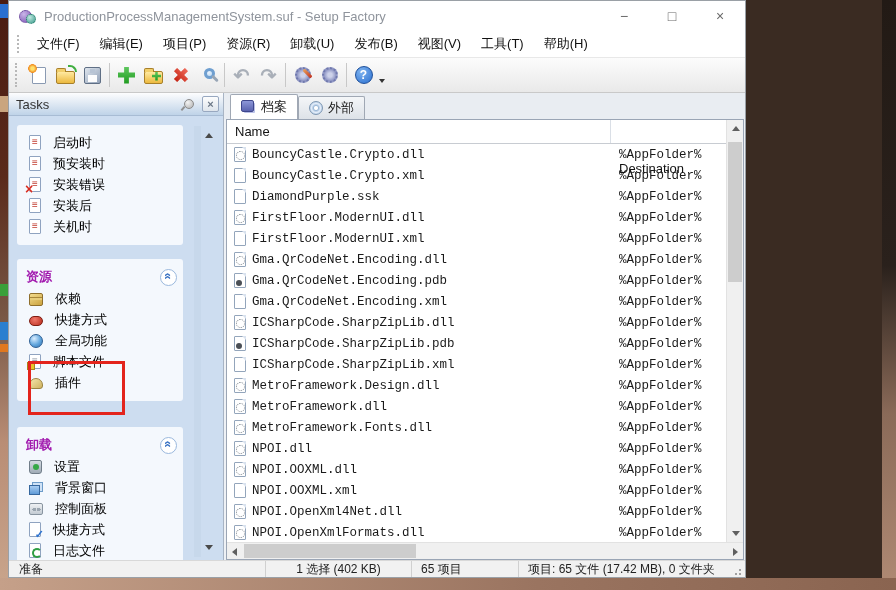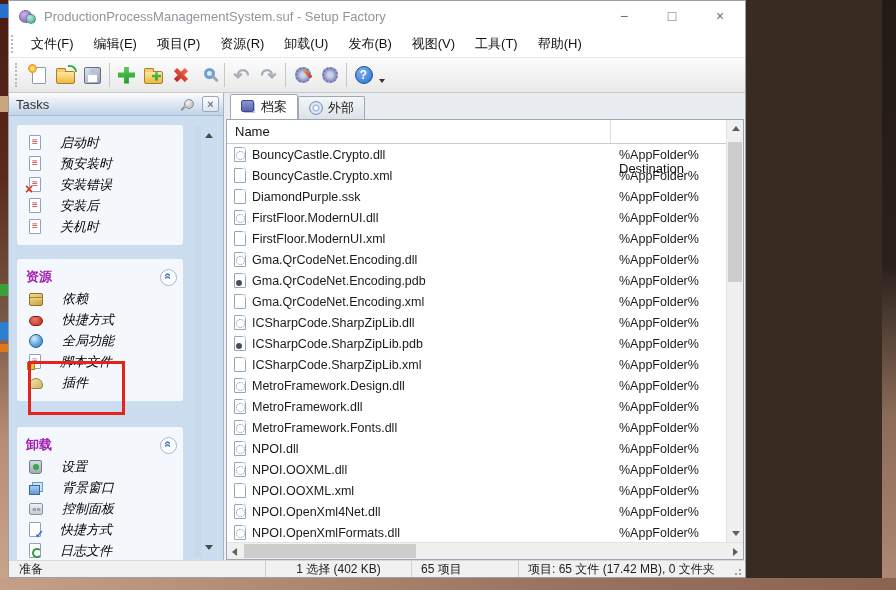--- a/index.html
+++ b/index.html
@@ -26,21 +26,21 @@
   .app-icon::before { content:""; position:absolute; left:0; top:2px; width:11px; height:11px; border-radius:50%;
     background:radial-gradient(circle at 35% 30%,#c9b6e8,#7a4fb0); border:1.5px dotted #5a3a8a; }
   .app-icon::after { content:""; position:absolute; right:0; bottom:0; width:8px; height:8px; border-radius:50%;
     background:radial-gradient(circle at 35% 30%,#bfe8e0,#3a9a8a); border:1.5px dotted #2a7a6a; }
   .title-text { margin-left:8px; color:#8f949c; font-size:13px; white-space:nowrap; overflow:hidden; }
   .win-controls { margin-left:auto; display:flex; align-items:center; gap:30px; padding-right:8px; }
   .wc { width:18px; height:18px; display:flex; align-items:center; justify-content:center;
     color:#6a6a6a; font-size:14px; background:none; border:none; cursor:default; }
 
   
-  .menubar { height:27px; display:flex; align-items:center; background:#fff; flex:none;
+  .menubar { height:27px; display:flex; align-items:center; background:#fff; padding-left:6px; flex:none;
     border-bottom:1px solid #e8e8e8; }
   .grip { width:4px; height:70%; border-left:2px dotted #b8b8b8; margin:0 6px 0 2px; flex:none; }
   .menu-item { padding:4px 10px; font-size:13px; color:#111; background:none; border:none; white-space:nowrap; }
 
   
   .toolbar { height:35px; display:flex; align-items:center; flex:none; padding:0 4px 0 4px;
     background:linear-gradient(#fcfcfc,#e9e9e9); border-bottom:1px solid #c9c9c9; }
   .tbtn { width:27px; height:29px; display:flex; align-items:center; justify-content:center;
     background:none; border:none; position:relative; flex:none; }
   .tsep { width:1px; height:24px; background:#c8c8c8; margin:0 3px; flex:none; }
@@ -110,21 +110,21 @@
   .side-content { flex:1; position:relative; overflow:hidden; padding:9px 40px 0 8px; }
   .panel { background:#f4f8fd; border-radius:3px; padding:7px 0 8px 0; }
   .panel + .panel { margin-top:14px; }
   .panel.uninst { margin-top:26px; }
   .phead { display:flex; align-items:center; height:22px; padding:0 6px 0 9px; }
   .phead-label { font-size:13px; font-weight:bold; color:#a21caf; flex:1; }
   .chv { width:17px; height:17px; border-radius:50%; background:#fff; border:1px solid #9ab8dd;
     display:flex; align-items:center; justify-content:center; padding:0; }
   .chv::after { content:"\00AB"; transform:rotate(90deg); color:#3b74c4; font-weight:bold; font-size:12px; margin-top:-2px; }
   .sitem { display:flex; align-items:center; height:21px; padding-left:12px; background:none; border:none; width:100%; }
-  .sitem .slabel { margin-left:19px; font-size:13px; color:#000; white-space:nowrap;font-style:italic; }
+  .sitem .slabel { margin-left:12px; font-size:13px; color:#000; white-space:nowrap; }
   .side-scrollcol { position:absolute; top:33px; bottom:3px; right:3px; width:26px; }
   .side-scrollcol::before { content:""; position:absolute; left:0; top:0; bottom:0; width:7px; background:#c7d8eb; }
   .sarr { position:absolute; left:11px; width:0; height:0; border-left:4px solid transparent; border-right:4px solid transparent; }
   .sarr.up { top:7px; border-bottom:5px solid #4a4a4a; }
   .sarr.down { bottom:7px; border-top:5px solid #4a4a4a; }
 
   
   .ic { display:inline-block; flex:none; position:relative; }
   .ic-script,.ic-script-error,.ic-script-file,.ic-shortcut,.ic-log
     { width:12px; height:15px; background:#fff; border:1px solid #8fa3c0; border-radius:1px; }
@@ -175,21 +175,21 @@
     border-radius:2px; box-shadow:2px 2px 0 -1px #b9c0e8; margin:0 2px 2px 0; }
   .ic-disc-tab { width:14px; height:14px; border-radius:50%;
     background:radial-gradient(circle,#ffffff 1.5px,#9db9d8 2.5px,#e4eefa 4.5px,#a9c4e2 7px); border:1px solid #7e97b2; }
 
   .tablewrap { flex:1; position:relative; margin:0 1px 0 2px; border:1px solid #9aa5b5; background:#fff; overflow:hidden; }
   .thead { display:flex; height:24px; border-bottom:1px solid #c8ccd2; background:#fff; padding-right:17px; }
   .th { font-size:13px; color:#111; display:flex; align-items:center; padding-left:8px; border-right:1px solid #dadfe6; }
   .th-name { width:384px; flex:none; }
   .th-dest { width:121px; flex:none;margin-top:48px; }
   .th-local { flex:1; border-right:none; }
-  .rows { position:absolute; left:0; right:17px; top:24px; bottom:17px; overflow:hidden; }
+  .rows { position:absolute; left:0; right:17px; top:24px; bottom:17px; overflow:hidden;font-family:Liberation Mono, monospace; }
   .trow { display:flex; height:21px; align-items:center; }
   .tc { font-size:12.5px; color:#1a1a1a; white-space:nowrap; overflow:hidden; }
   .tc-name { width:384px; flex:none; display:flex; align-items:center; gap:6px; padding-left:7px; }
   .tc-dest { width:121px; flex:none; padding-left:8px; }
   .tc-local { flex:1; padding-left:8px; }
   .ic-dll-file,.ic-doc-file,.ic-pdb-file { width:12px; height:15px; background:#fff; border:1px solid #93a5bb; border-radius:1px; }
   .ic-dll-file::before,.ic-doc-file::before,.ic-pdb-file::before { content:""; position:absolute; top:-1px; right:-1px;
     border-top:4px solid #d9e2ee; border-left:4px solid transparent; }
   .ic-dll-file::after { content:""; position:absolute; left:1px; top:3px; width:7px; height:7px;
     border:1.5px dotted #7e868e; border-radius:50%; }

